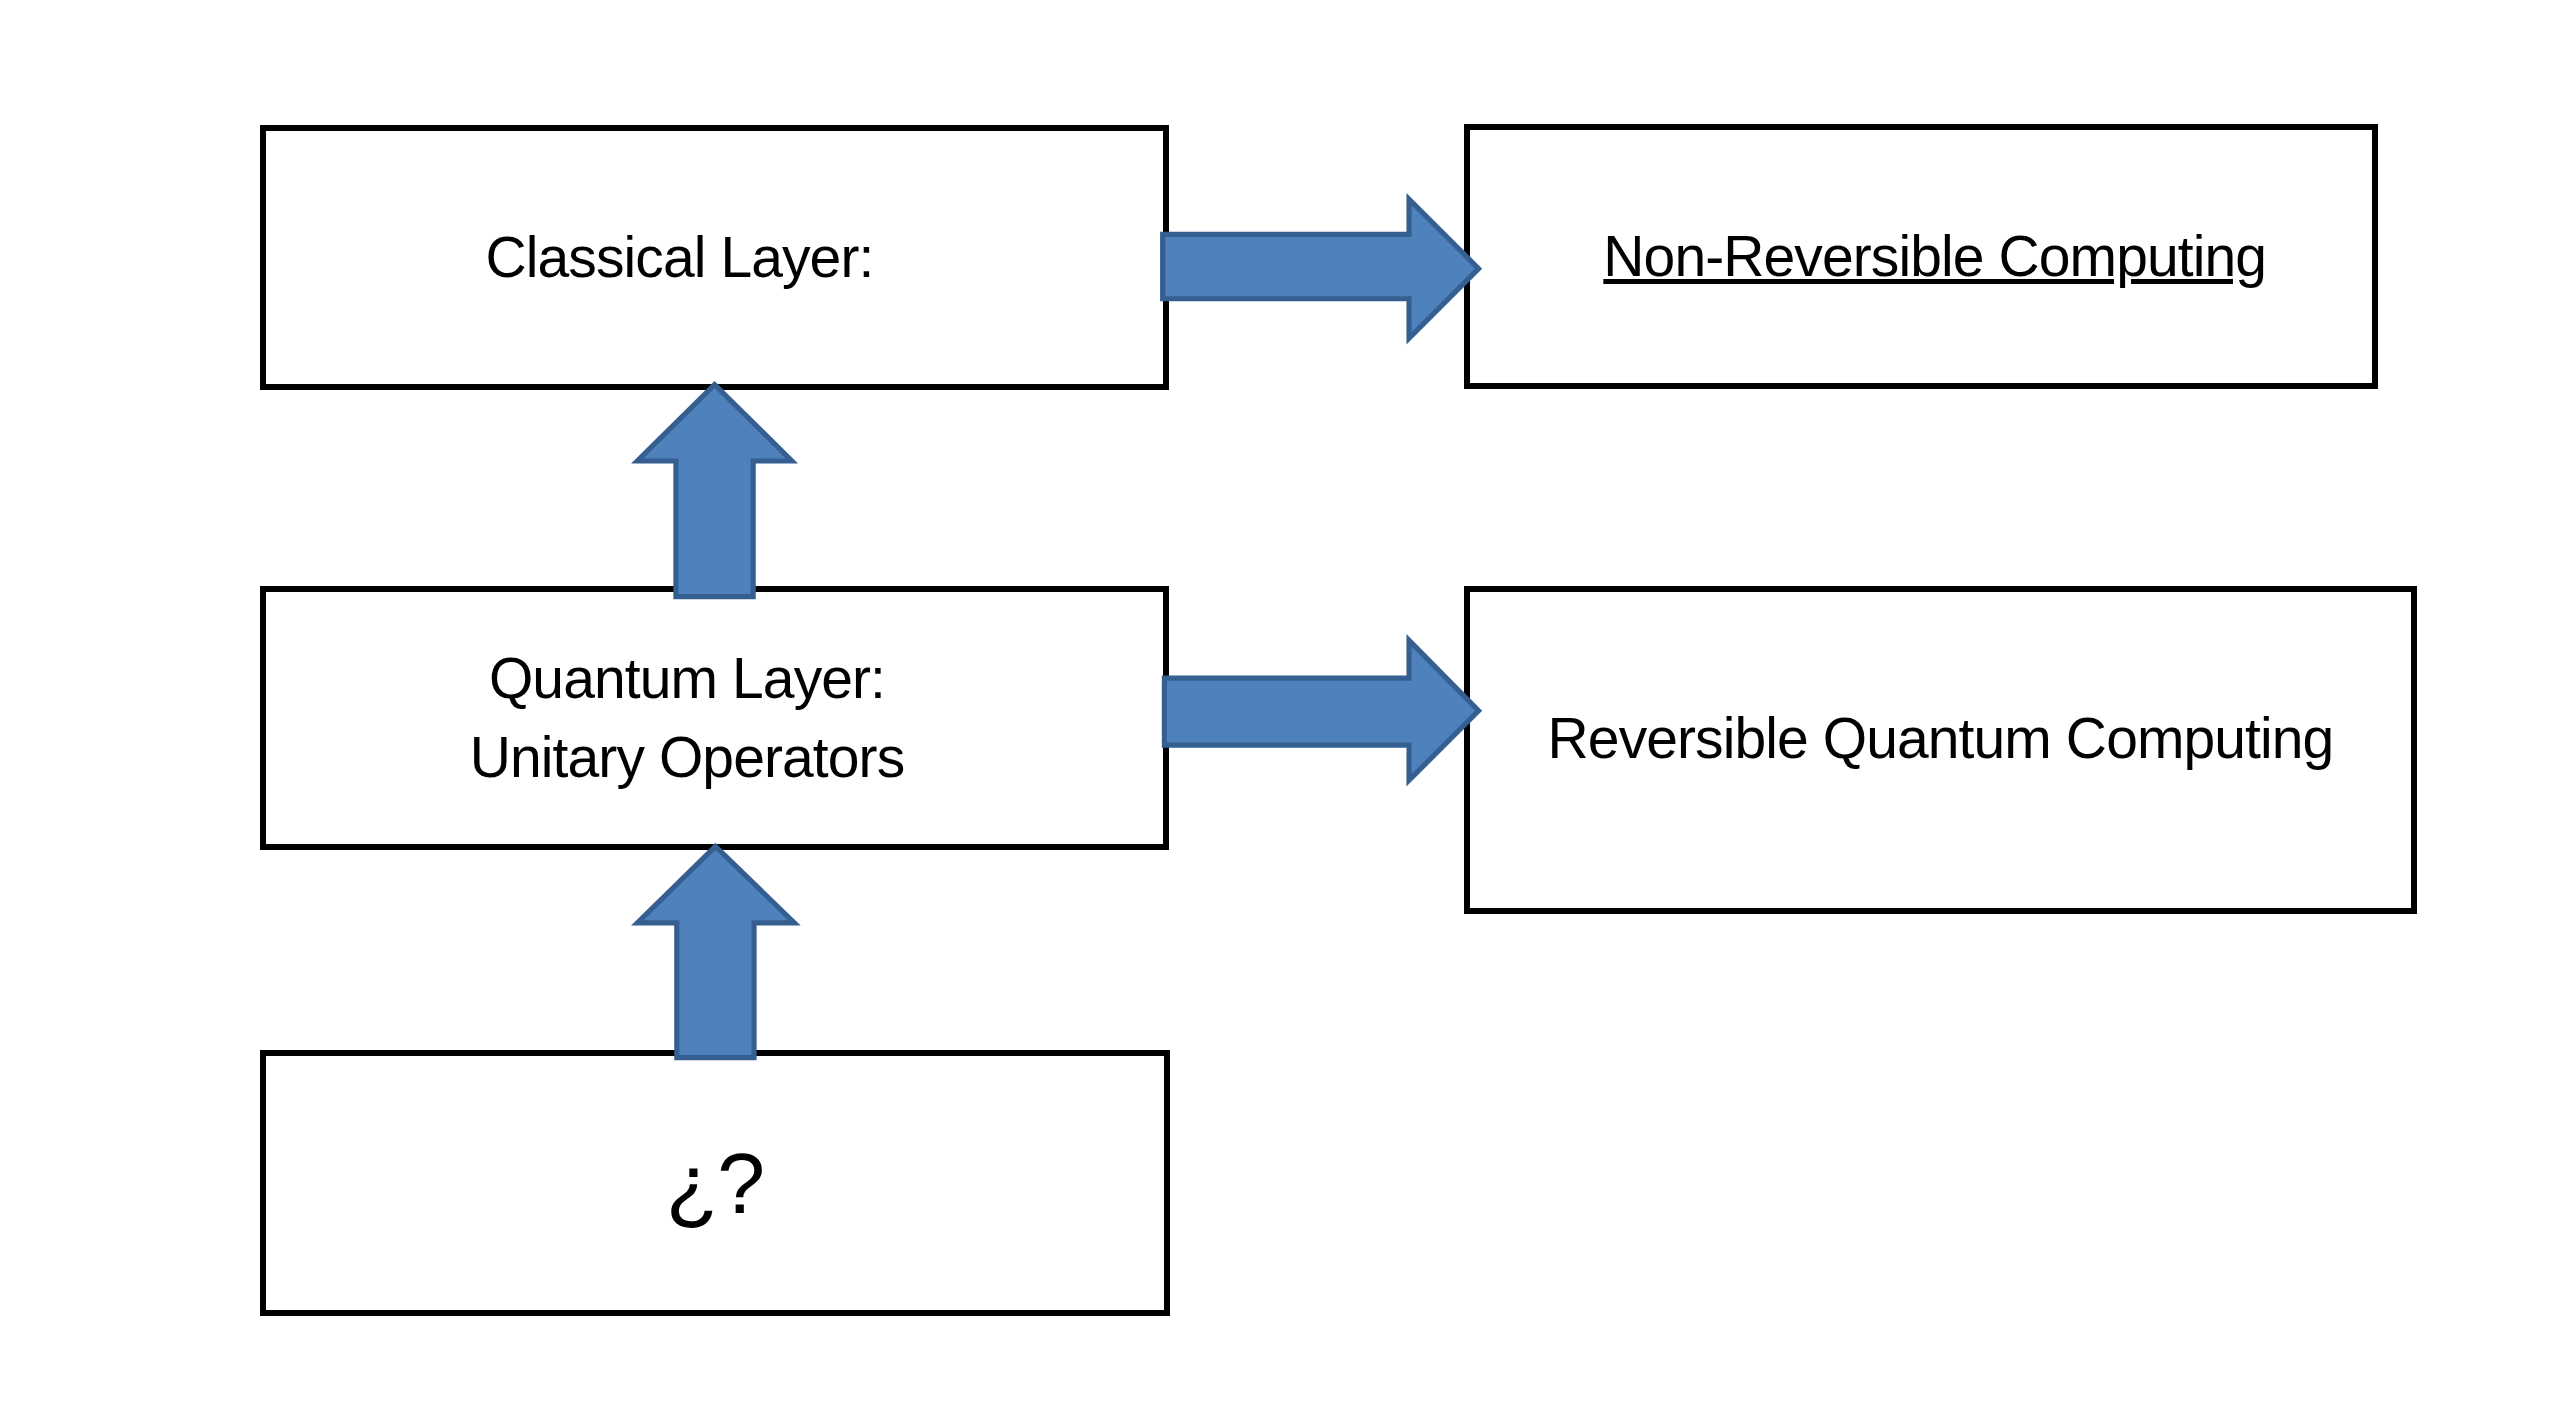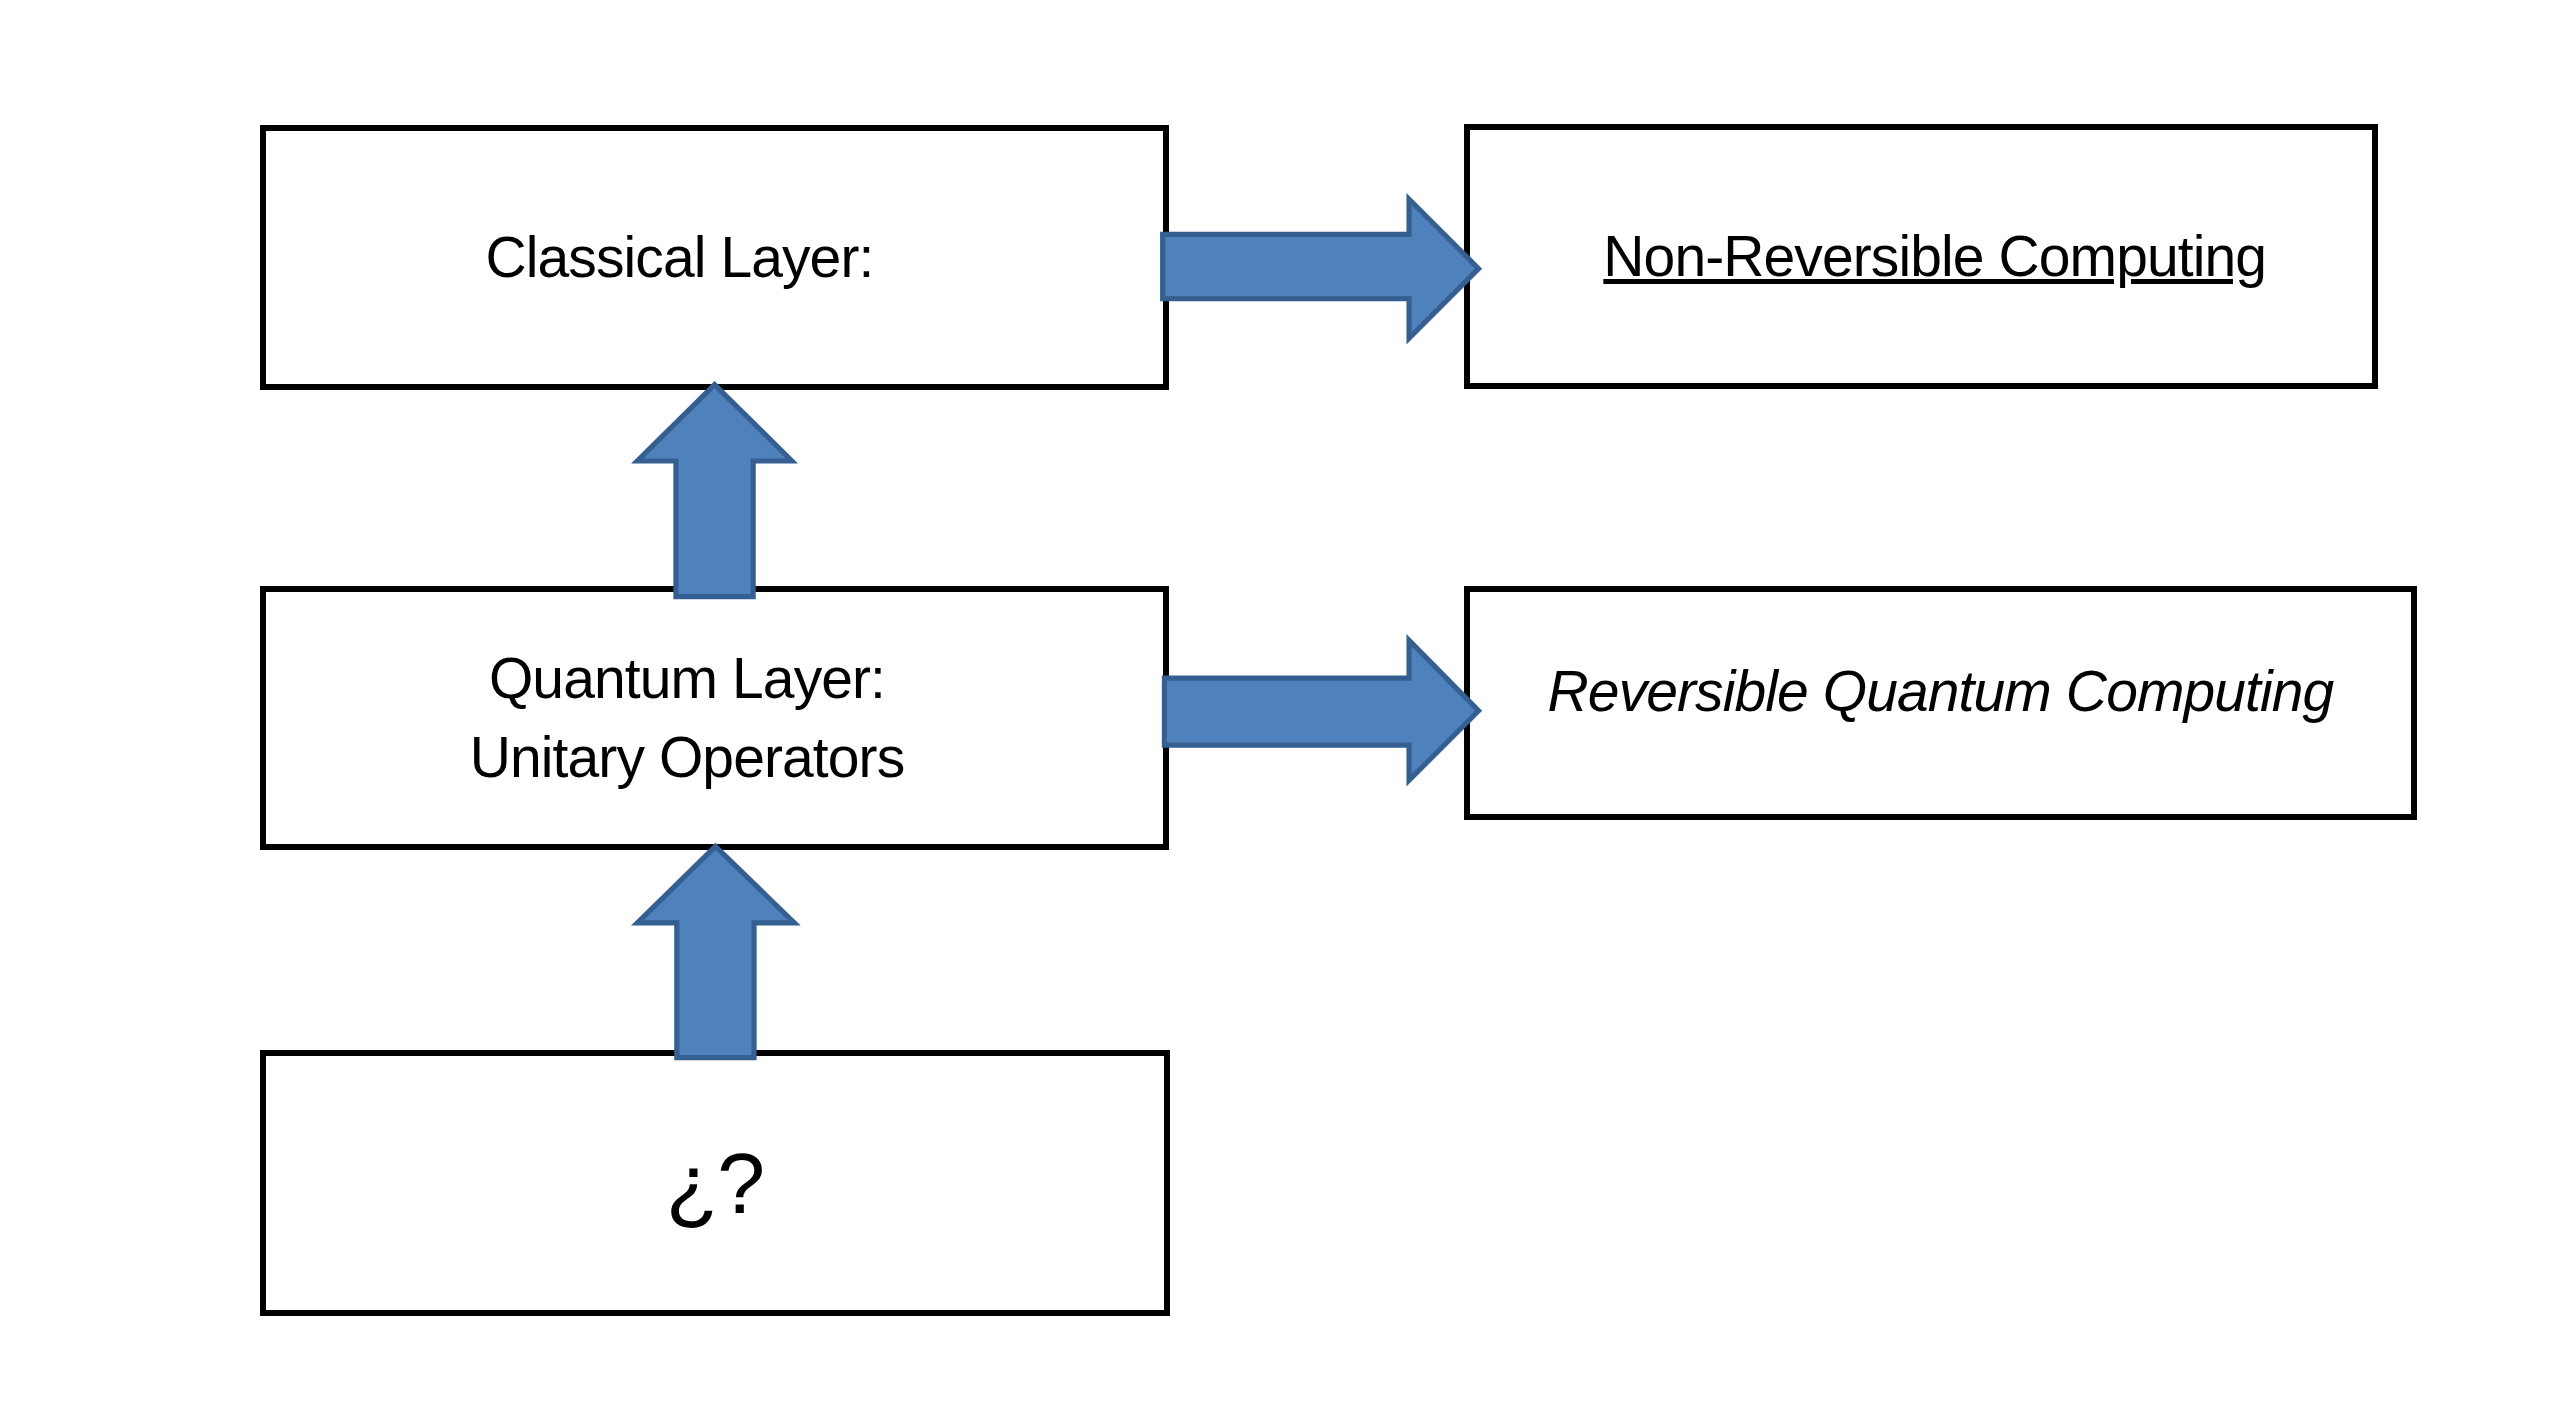--- a/index.html
+++ b/index.html
@@ -28,21 +28,21 @@
     text-align: center;
     font-size: 57px;
     line-height: 79px;
     letter-spacing: -0.9px;
     white-space: nowrap;
   }
   .node .label-block { display: block; }
   #node-classical     { left: 260px;  top: 125px;  width: 909px; height: 265px; padding-left: 44px; }
   #node-nonreversible { left: 1464px; top: 124px;  width: 914px; height: 265px; }
   #node-quantum       { left: 260px;  top: 586px;  width: 909px; height: 264px; }
-  #node-reversible    { left: 1464px; top: 586px;  width: 953px; height: 234px; font-style: italic; }
+  #node-reversible    { left: 1464px; top: 586px;  width: 953px; height: 328px; }
   #node-unknown       { left: 260px;  top: 1050px; width: 910px; height: 266px; font-size: 86px; }
   
   #node-classical .label-wrap     { transform: translateX(-57px); }
   #node-quantum .label-wrap       { transform: translateX(-27.5px); }
   #node-nonreversible .label-wrap { transform: translateX(13.7px); text-decoration: underline; }
   #node-reversible .label-wrap    { transform: translateY(-12px); }
   .arrows-layer {
     position: absolute;
     left: 0;
     top: 0;

